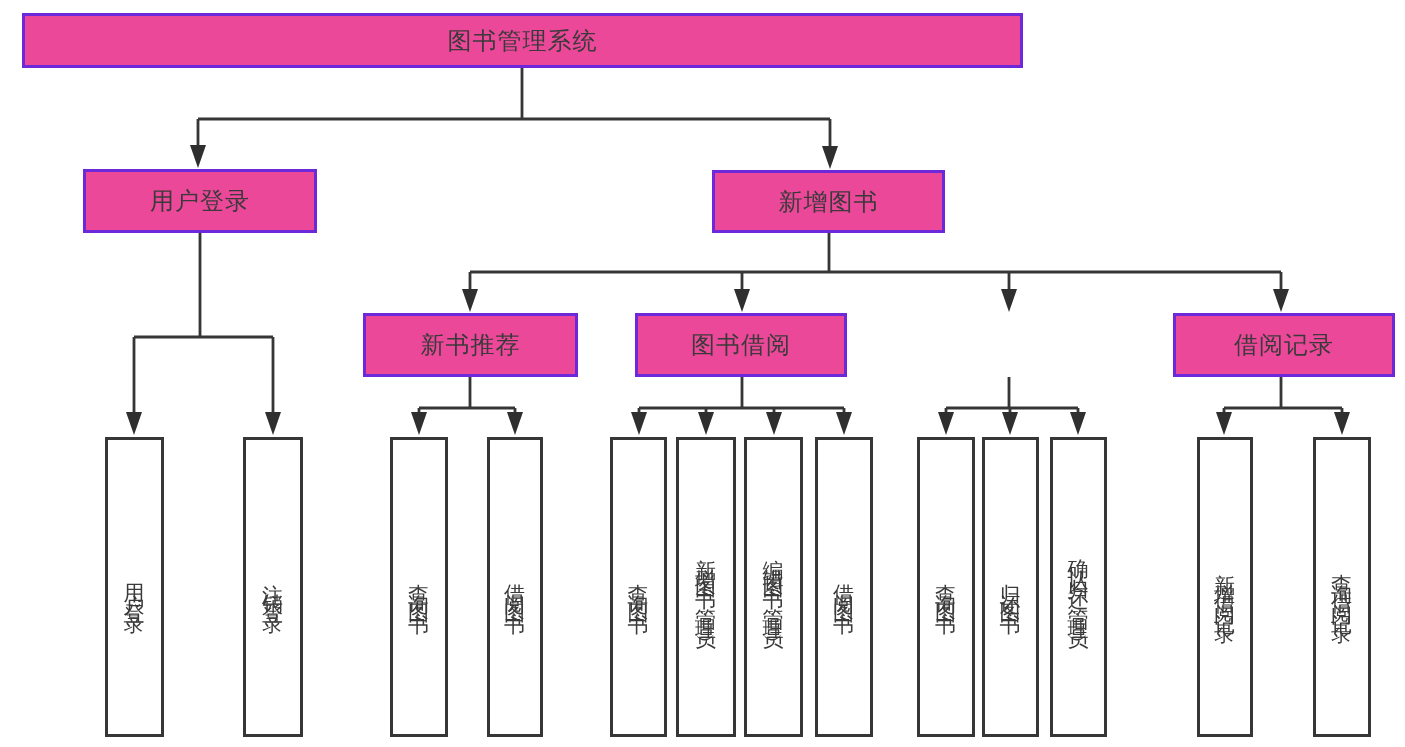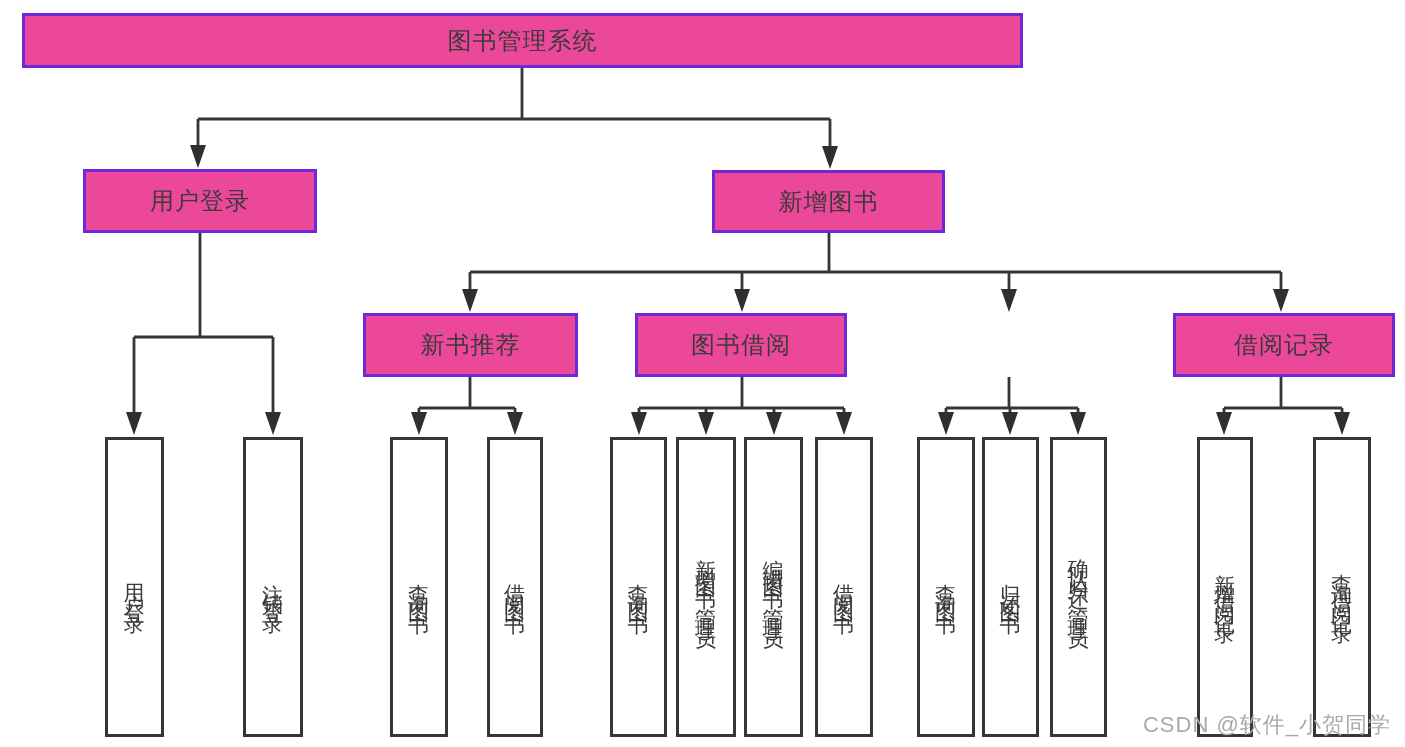--- a/index.html
+++ b/index.html
@@ -102,14 +102,13 @@
   <div class="leaf" style="left:744px;top:437px;width:59px;height:300px;">编辑图书（管理员）</div>
   <div class="leaf" style="left:815px;top:437px;width:58px;height:300px;">借阅图书</div>
 
   <div class="leaf" style="left:917px;top:437px;width:58px;height:300px;">查询图书</div>
   <div class="leaf" style="left:982px;top:437px;width:57px;height:300px;">归还图书</div>
   <div class="leaf" style="left:1050px;top:437px;width:57px;height:300px;">确认归还（管理员）</div>
 
   <div class="leaf" style="left:1197px;top:437px;width:56px;height:300px;">新增借阅记录</div>
   <div class="leaf" style="left:1313px;top:437px;width:58px;height:300px;">查询借阅记录</div>
 
-  <div class="watermark">CSDN @软件_小贺同学</div>
 </div>
 
 </body></html>

